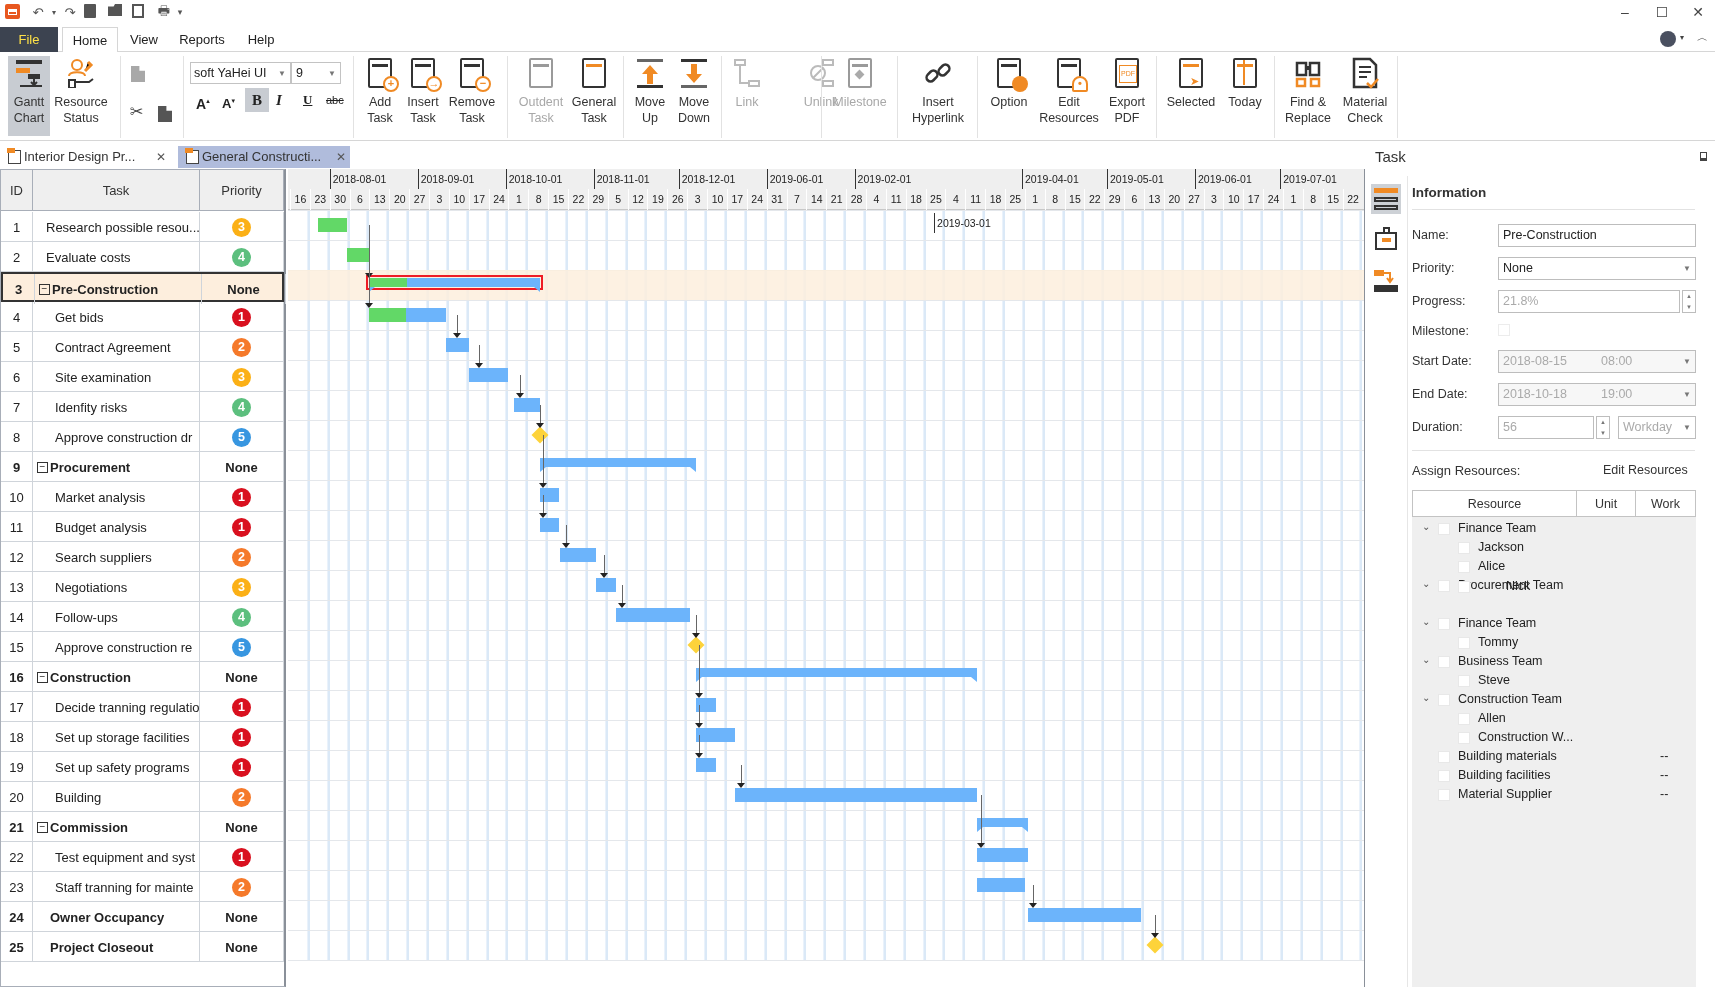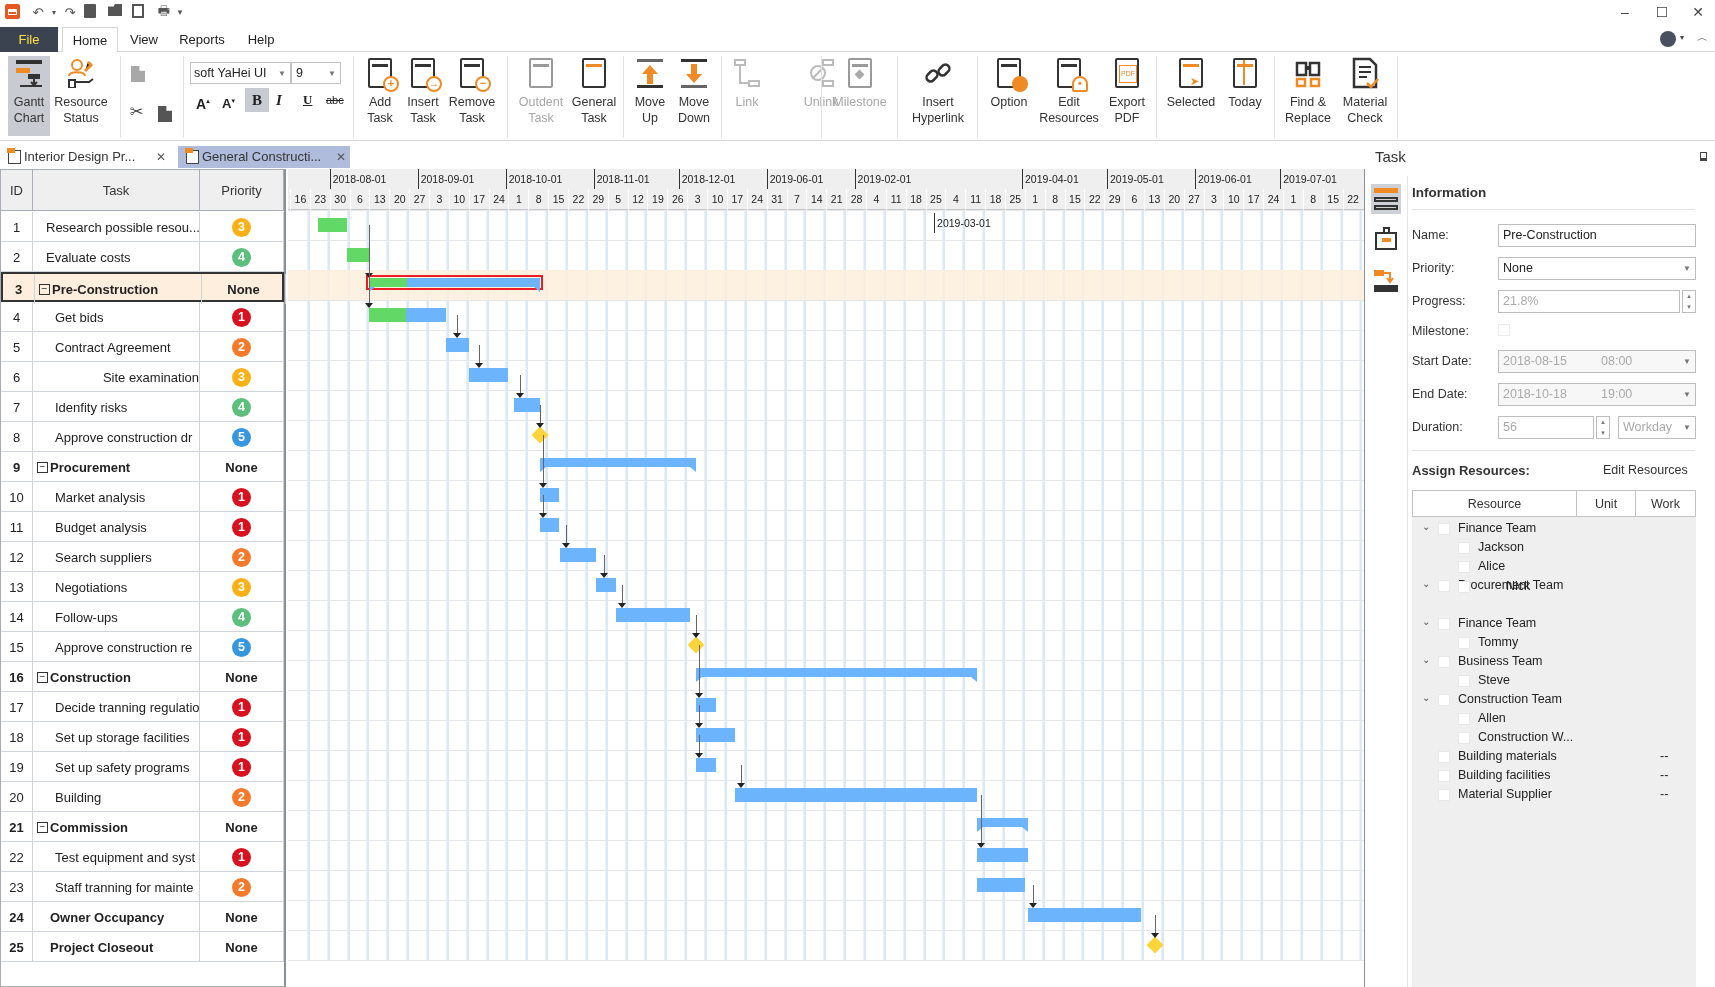--- a/index.html
+++ b/index.html
@@ -376,21 +376,21 @@
         <div class="gc id">5</div>
         <div class="gc task" style="padding-left: 22px;">
           <span>Contract Agreement</span>
         </div>
         <div class="gc pri">
           <span class="pb" style="background: rgb(245, 121, 42);">2</span>
         </div>
       </div>
       <div class="grow" style="top: 192px;">
         <div class="gc id">6</div>
-        <div class="gc task" style="padding-left: 22px; justify-content: flex-end;">
+        <div class="gc task" style="padding-left: 22px;">
           <span>Site examination</span>
         </div>
         <div class="gc pri">
           <span class="pb" style="background: rgb(251, 176, 22);">3</span>
         </div>
       </div>
       <div class="grow" style="top: 222px;">
         <div class="gc id">7</div>
         <div class="gc task" style="padding-left: 22px;">
           <span>Idenfity risks</span>
@@ -836,21 +836,21 @@
 
   <div class="lbl" style="top:274px">Duration:</div>
   <div class="field dis" style="top:270px;width:96px"><span>56</span></div>
   <div class="spin" style="left:229px;top:270px">
       <span>▲</span>
       <span>▼</span>
     </div>
   <div class="field dis" style="left:251px;top:270px;width:78px"><span>Workday</span><span class="dd">▼</span></div>
 
   <div class="abs" style="left:45px;top:304px;width:283px;height:1px;background:#e2e2e2"></div>
-  <div class="abs" style="left:45px;top:317px;font-size:13px;font-weight:bold;color:#333">Assign Resources:</div>
+  <div class="abs" style="left:45px;top:317px;font-size:13px;font-weight:normal;color:#333">Assign Resources:</div>
   <div class="abs" style="left:236px;top:317px;font-size:12.5px;color:#333">Edit Resources</div>
 
   <div class="res">
     <div class="rhead" style="left:0;width:165px;border-left:1px solid #c3c3c3">Resource</div>
     <div class="rhead" style="left:165px;width:59px">Unit</div>
     <div class="rhead" style="left:224px;width:60px">Work</div>
     <div id="res-items">
         <div class="ritem" style="top: 29px; left: 26px;">
           <span class="cb"></span>
           <span>Finance Team</span>

